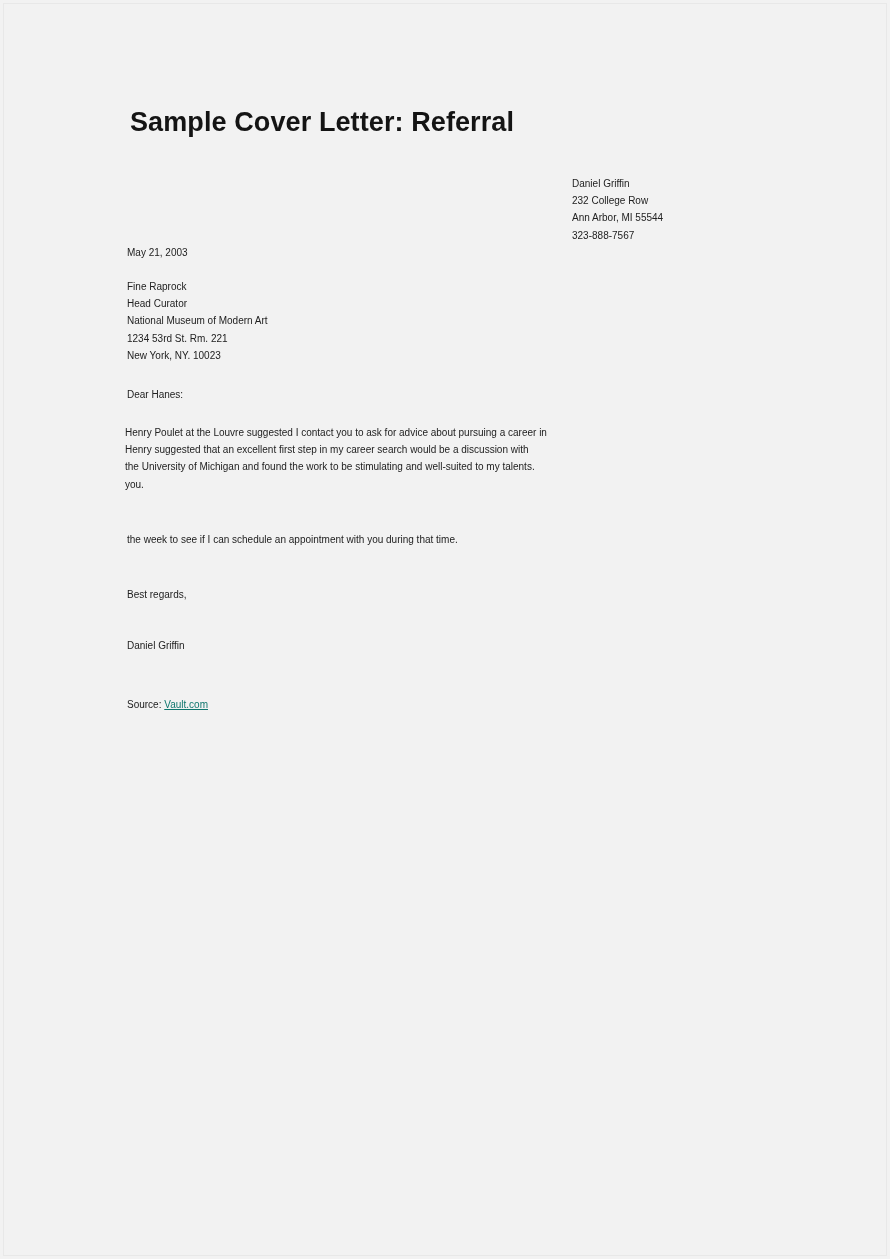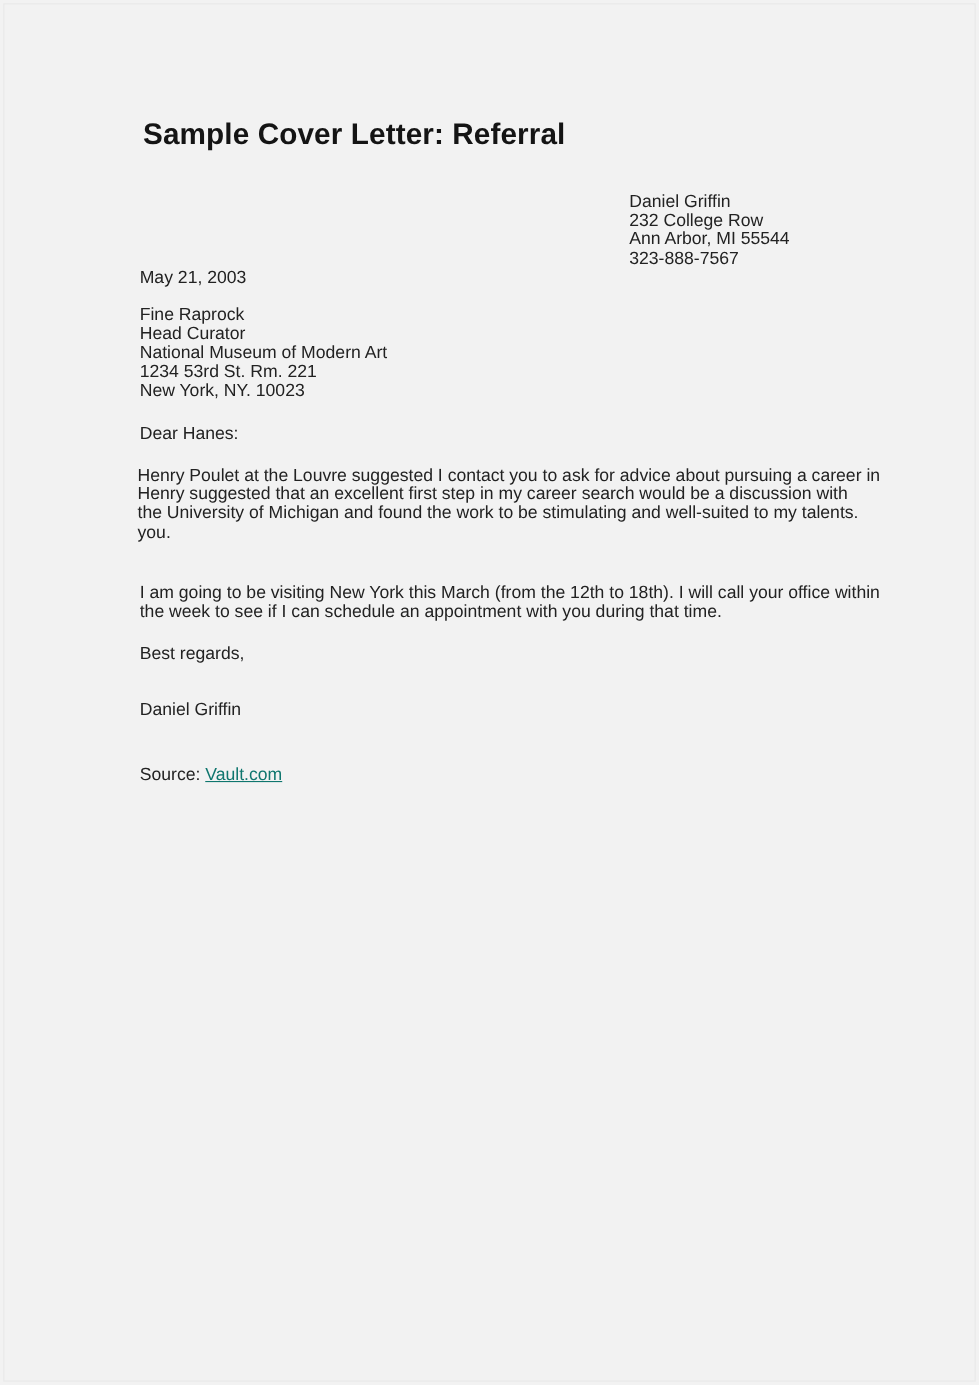--- a/index.html
+++ b/index.html
@@ -26,21 +26,21 @@
       left: 127px;
       top: 104px;
       margin: 3px;
       font-size: 27px;
       font-weight: bold;
       color: #141414;
       letter-spacing: 0.1px;
       text-align: right;
     }
     .text {
-      font-size: 16px;
+      font-size: 10px;
       line-height: 17.2px;
       color: #222;
     }
     .sender {
       position: absolute;
       left: 572px;
       top: 175px;
     }
     .sender div, .recipient div { white-space: nowrap; }
     .date {
@@ -118,21 +118,20 @@
 <div class="salutation text">Dear Hanes:</div>
 
 <div class="para1 text">
   <div class="line">Henry Poulet at the Louvre suggested I contact you to ask for advice about pursuing a career in</div>
   <div class="line">Henry suggested that an excellent first step in my career search would be a discussion with</div>
   <div class="line">the University of Michigan and found the work to be stimulating and well-suited to my talents.</div>
   <div class="line">you.</div>
 </div>
 
 <div class="para2 text">
-  <div class="line">I am going to be visiting New York this March (from the 12th to 18th). I will call your office within</div>
   <div class="line">the week to see if I can schedule an appointment with you during that time.</div>
 </div>
 
 <div class="closing text">Best regards,</div>
 
 <div class="signature text">Daniel Griffin</div>
 
 <div class="source text">
   <span>Source:</span>
   <a>Vault.com</a>

